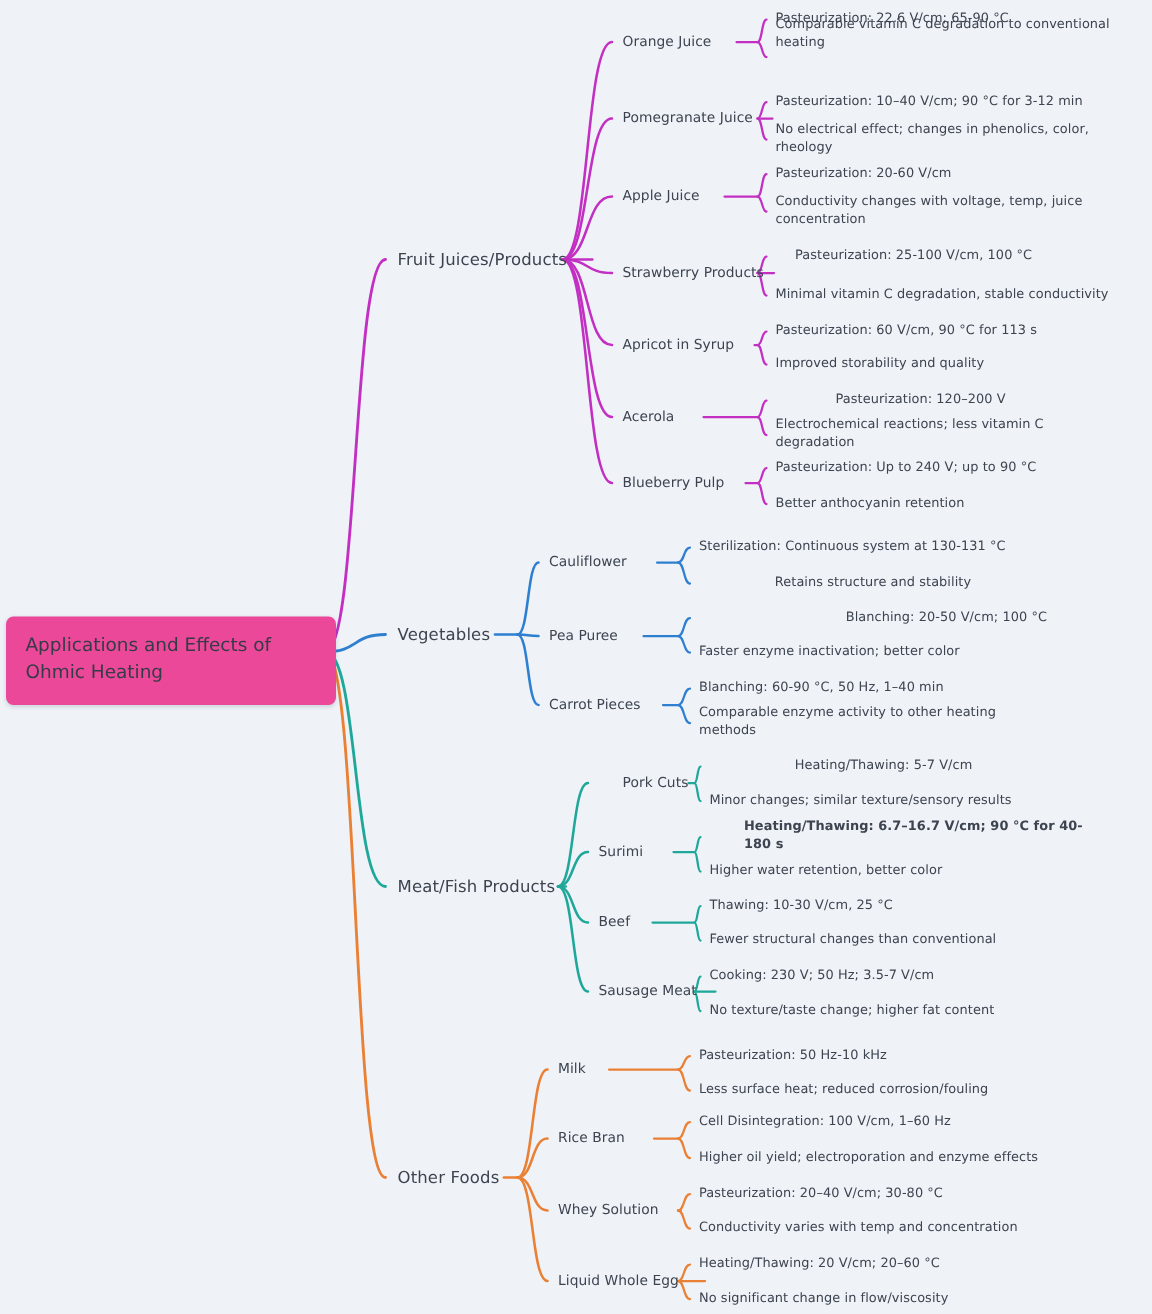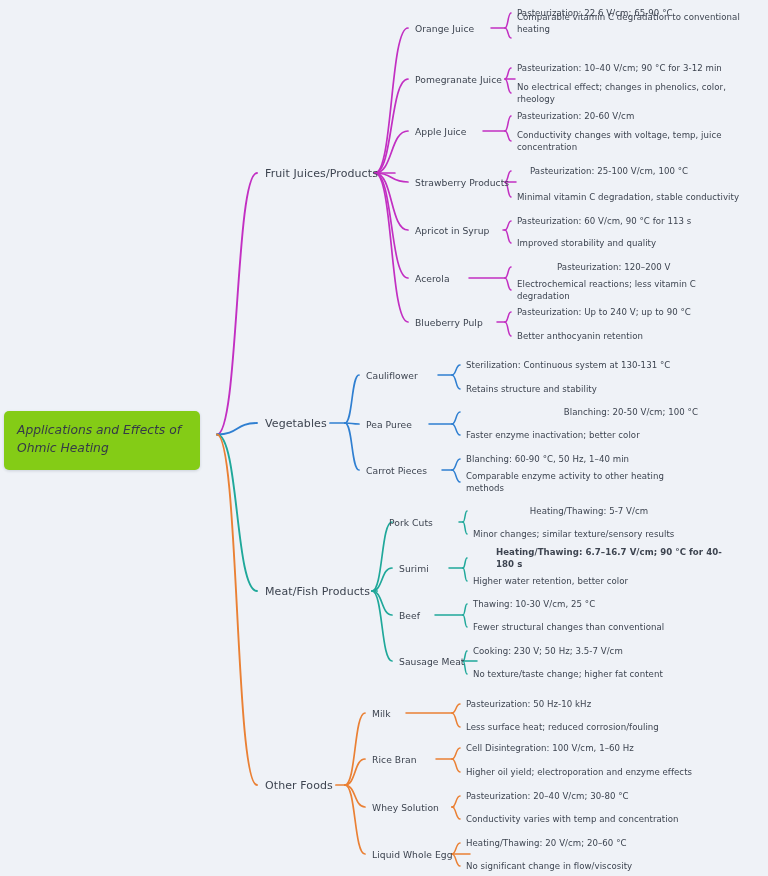--- a/index.html
+++ b/index.html
@@ -10,31 +10,30 @@
     overflow:hidden;
     position:relative;
   }
   #canvas{position:absolute;inset:0;width:768px;height:876px;}
   svg#links{position:absolute;left:0;top:0;width:768px;height:876px;pointer-events:none;}
   svg#links path{fill:none;stroke-linecap:round;}
 
   .node{position:absolute;white-space:nowrap;}
 
   .root{
-    left:4px;top:411px;width:196px;
+    left:4px;top:411px;width:220px;
     box-sizing:border-box;
-    background:#84cc16;
+    background:#ec4899;
     border-radius:5px;
     padding:11px 13px 12px 13px;
     box-shadow:0 1px 3px rgba(40,60,90,.18);
     font-size:12.3px;
     line-height:1.45;
     color:#353b47;
     white-space:normal;
-    font-style:italic;
   }
 
   .lvl2{
     font-size:11px;
     color:#3d4450;
     transform:translateY(-50%);
     letter-spacing:.1px;
   }
   .lvl3{
     font-size:9.2px;
@@ -158,29 +157,29 @@
       <div class="node leaf" style="left: 517px; top: 243px;">Improved storability and quality</div>
       <div class="node lvl3" style="left: 415px; top: 278px;">Acerola</div>
       <div class="node leaf" style="left: 517px; top: 267px; padding-left: 40px;">Pasteurization: 120–200 V</div>
       <div class="node leaf" style="left: 517px; top: 290px;">Electrochemical reactions; less vitamin C degradation</div>
       <div class="node lvl3" style="left: 415px; top: 322px;">Blueberry Pulp</div>
       <div class="node leaf" style="left: 517px; top: 312px;">Pasteurization: Up to 240 V; up to 90 °C</div>
       <div class="node leaf" style="left: 517px; top: 336px;">Better anthocyanin retention</div>
       <div class="node lvl2" style="left: 265px; top: 423px;">Vegetables</div>
       <div class="node lvl3" style="left: 366px; top: 375px;">Cauliflower</div>
       <div class="node leaf" style="left: 466px; top: 365px;">Sterilization: Continuous system at 130-131 °C</div>
-      <div class="node leaf" style="left: 466px; top: 389px;">Retains structure and stability</div>
+      <div class="node leaf" style="left: 466px; top: 389px; text-align: center;">Retains structure and stability</div>
       <div class="node lvl3" style="left: 366px; top: 424px;">Pea Puree</div>
       <div class="node leaf" style="left: 466px; top: 412px; text-align: right;">Blanching: 20-50 V/cm; 100 °C</div>
       <div class="node leaf" style="left: 466px; top: 435px;">Faster enzyme inactivation; better color</div>
       <div class="node lvl3" style="left: 366px; top: 470px;">Carrot Pieces</div>
       <div class="node leaf" style="left: 466px; top: 459px;">Blanching: 60-90 °C, 50 Hz, 1–40 min</div>
       <div class="node leaf" style="left: 466px; top: 482px;">Comparable enzyme activity to other heating methods</div>
       <div class="node lvl2" style="left: 265px; top: 591px;">Meat/Fish Products</div>
-      <div class="node lvl3" style="left: 389px; top: 522px; text-align: right;">Pork Cuts</div>
+      <div class="node lvl3" style="left: 415px; top: 522px; text-align: right;">Pork Cuts</div>
       <div class="node leaf" style="left: 473px; top: 511px; text-align: center;">Heating/Thawing: 5-7 V/cm</div>
       <div class="node leaf" style="left: 473px; top: 534px;">Minor changes; similar texture/sensory results</div>
       <div class="node lvl3" style="left: 399px; top: 568px;">Surimi</div>
       <div class="node leaf" style="left: 496px; top: 558px; font-weight: bold;">Heating/Thawing: 6.7–16.7 V/cm; 90 °C for 40-180 s</div>
       <div class="node leaf" style="left: 473px; top: 581px;">Higher water retention, better color</div>
       <div class="node lvl3" style="left: 399px; top: 615px;">Beef</div>
       <div class="node leaf" style="left: 473px; top: 604px;">Thawing: 10-30 V/cm, 25 °C</div>
       <div class="node leaf" style="left: 473px; top: 627px;">Fewer structural changes than conventional</div>
       <div class="node lvl3" style="left: 399px; top: 661px;">Sausage Meat</div>
       <div class="node leaf" style="left: 473px; top: 651px;">Cooking: 230 V; 50 Hz; 3.5-7 V/cm</div>

